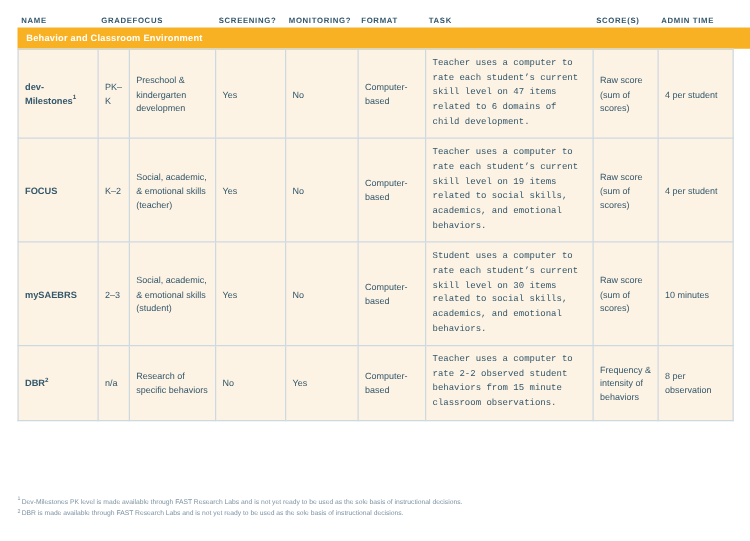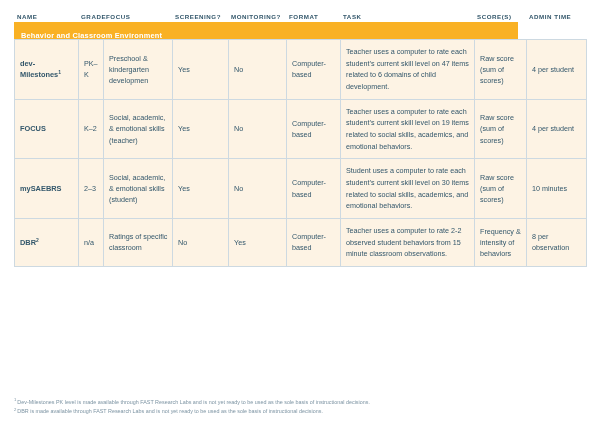--- a/index.html
+++ b/index.html
@@ -42,25 +42,25 @@
     padding-left: 3px;
     white-space: nowrap;
     line-height: 1;
   }
 
   
   .section-band {
     position: absolute;
     left: 14px;
     top: 22px;
-    width: 504px;
+    width: 587px;
     height: 17px;
     background: #f9b124;
     display: flex;
-    align-items: flex-end;
+    align-items: center;
   }
   .section-band .band-label {
     font-size: 7.4px;
     font-weight: bold;
     color: #ffffff;
     letter-spacing: 0.2px;
     padding-left: 7px;
     line-height: 1;
   }
 
@@ -85,20 +85,21 @@
     box-sizing: border-box;
     word-wrap: break-word;
   }
   table.matrix td.name-cell {
     font-weight: bold;
     font-size: 7.4px;
     line-height: 1.5;
   }
   table.matrix td.task-cell {
     line-height: 1.62;
+    font-family: Liberation Mono, monospace;
   }
   sup.fn {
     font-size: 5px;
     vertical-align: super;
     line-height: 0;
   }
 
   
   .footnotes {
     position: absolute;
@@ -182,21 +183,21 @@
           <td>Yes</td>
           <td>No</td>
           <td>Computer-based</td>
           <td class="task-cell">Student uses a computer to rate each student’s current skill level on 30 items related to social skills, academics, and emotional behaviors.</td>
           <td>Raw score (sum of scores)</td>
           <td>10 minutes</td>
         </tr>
         <tr>
           <td class="name-cell"><span>DBR</span><sup class="fn">2</sup></td>
           <td>n/a</td>
-          <td>Ratings of specific classroom</td>
+          <td>Research of specific behaviors</td>
           <td>No</td>
           <td>Yes</td>
           <td>Computer-based</td>
           <td class="task-cell">Teacher uses a computer to rate 2-2 observed student behaviors from 15 minute classroom observations.</td>
           <td>Frequency &amp; intensity of behaviors</td>
           <td>8 per observation</td>
         </tr>
       </tbody>
   </table>
 

